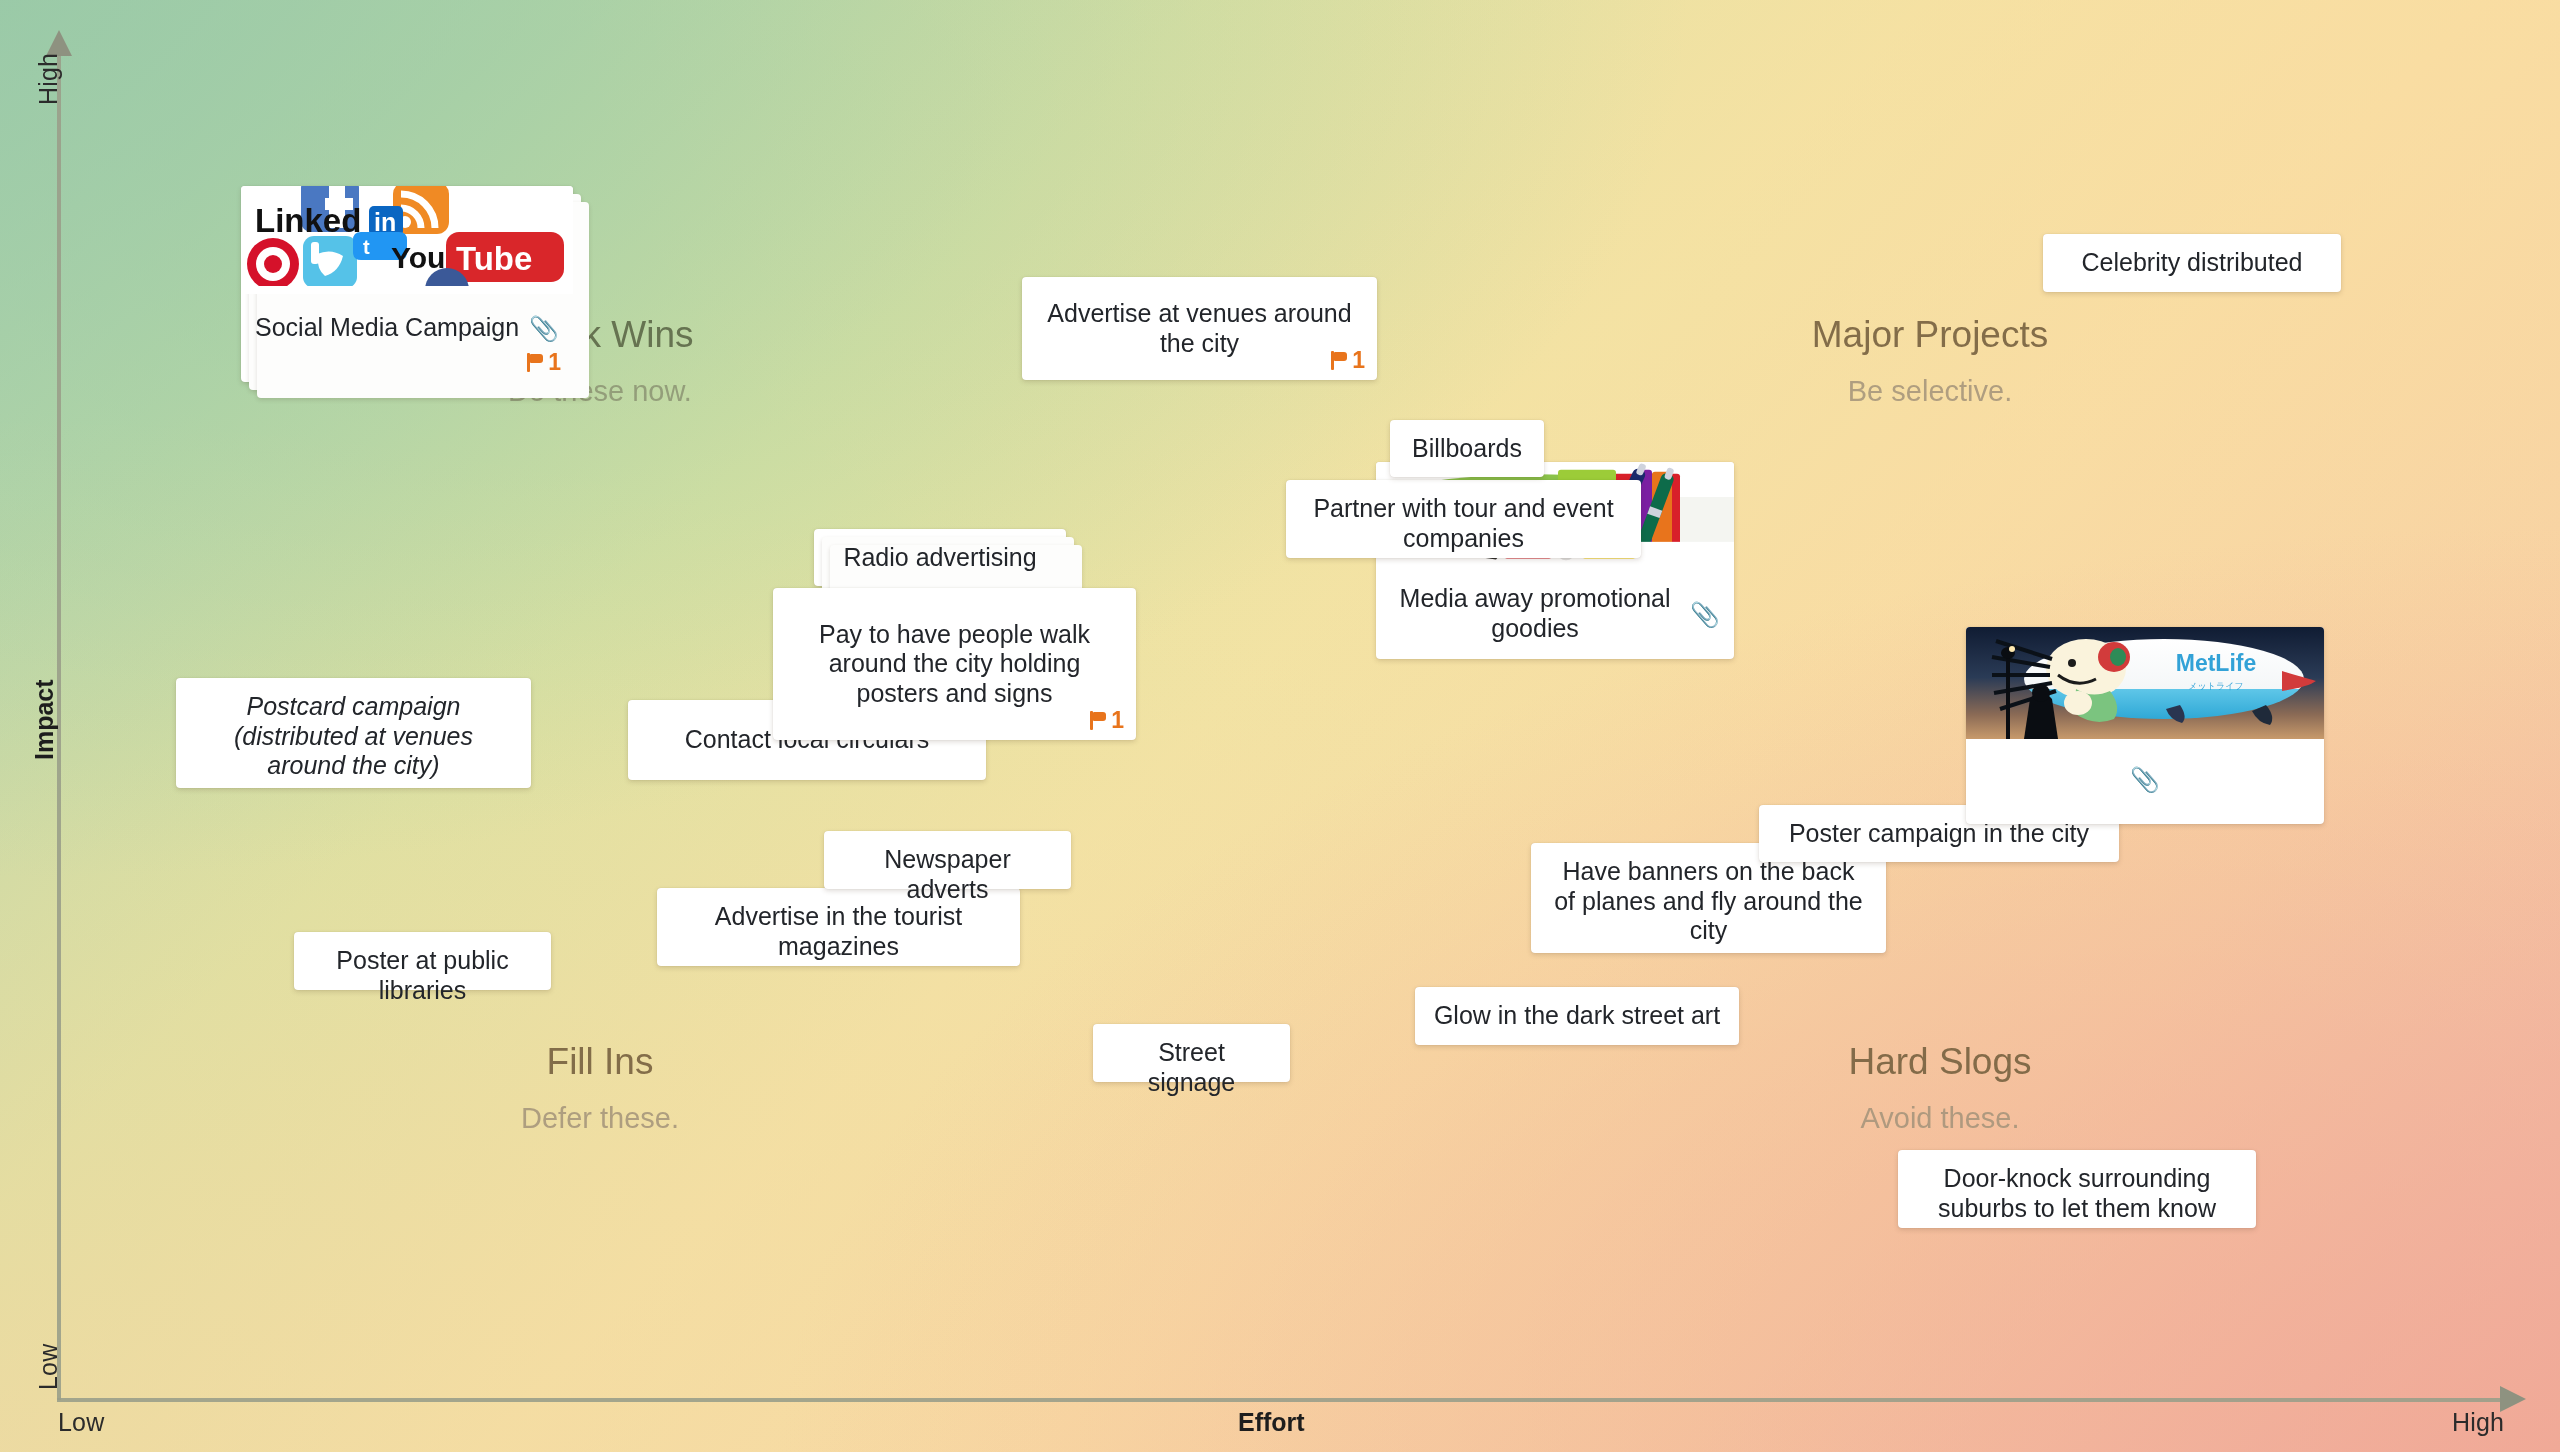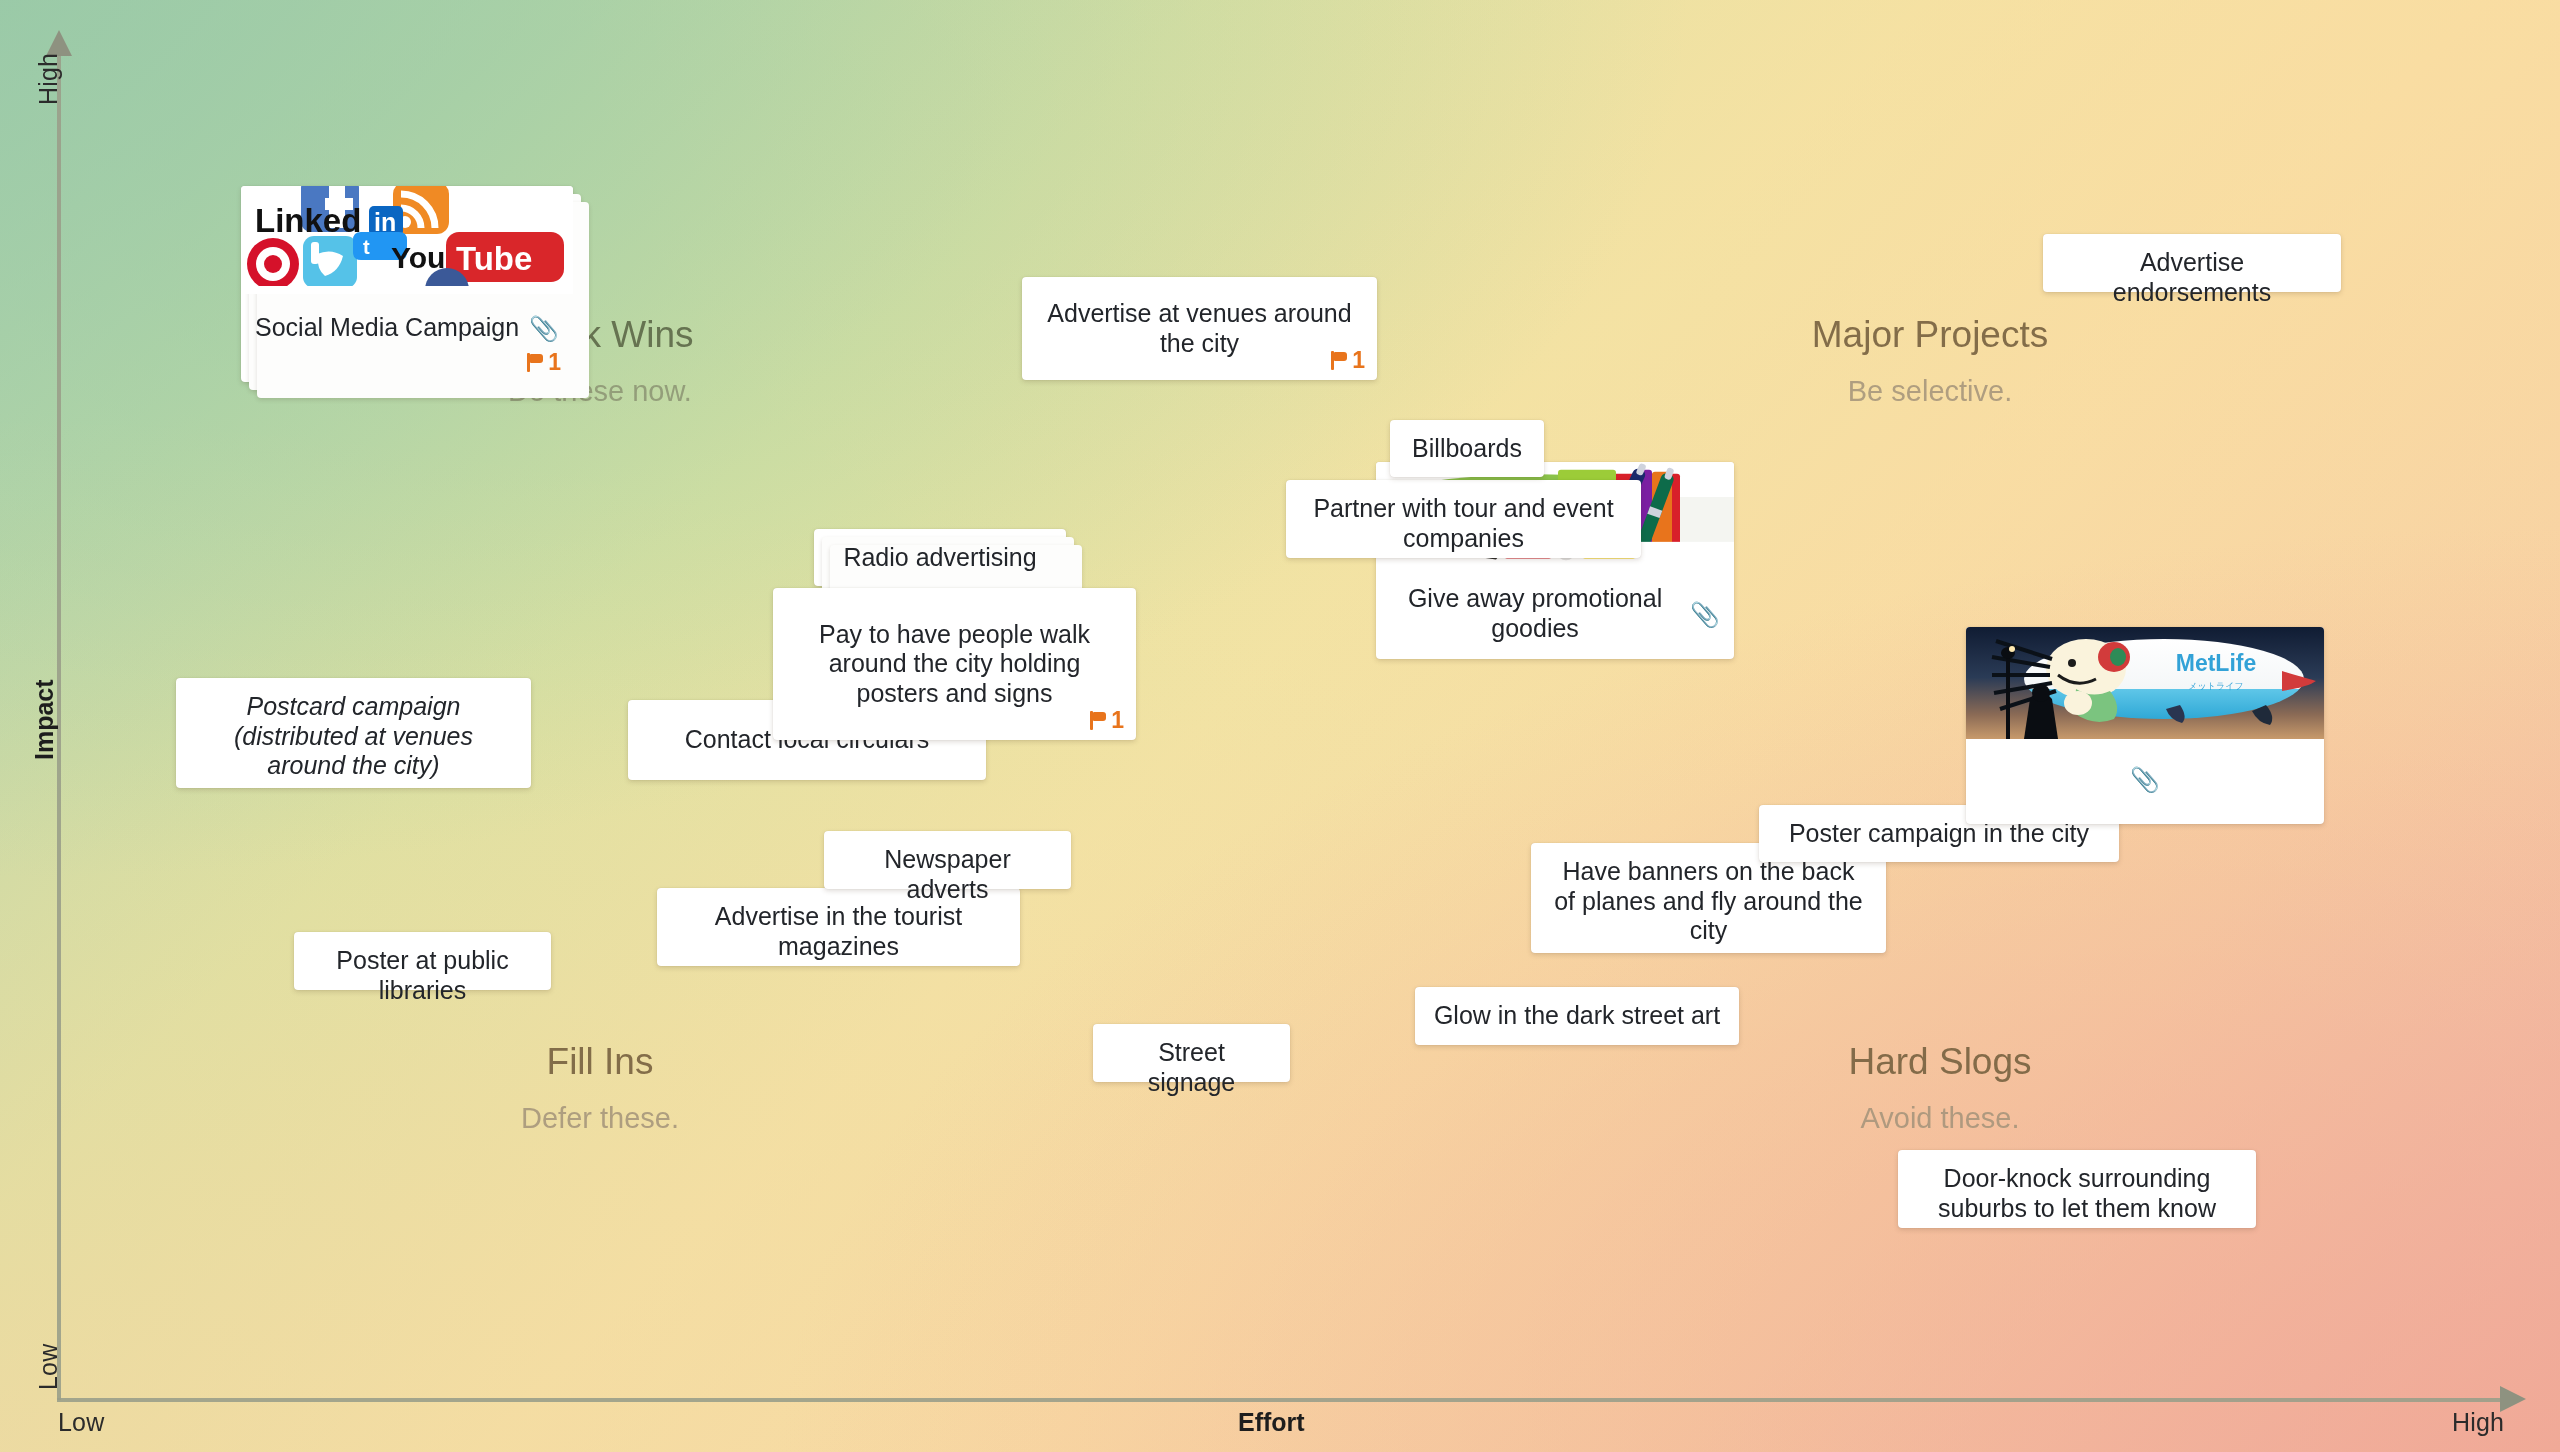--- a/index.html
+++ b/index.html
@@ -318,21 +318,21 @@
       <span class="label-txt">Advertise at venues around the city</span>
     </div>
     <div class="flag-badge">
       <span class="flag-glyph"></span>
       <span>1</span>
     </div>
   </div>
 
   <div class="card" style="left:2043px; top:234px; width:298px; height:58px; z-index:10;">
     <div class="card-text">
-      <span class="label-txt">Advertise endorsements</span>
+      <span class="label-txt">Celebrity distributed</span>
     </div>
   </div>
 
   <div class="card media-card" style="left:1376px; top:462px; width:358px; height:197px; z-index:11;">
     <div class="thumb" style="height:115px;">
       <svg viewBox="0 0 358 115" preserveAspectRatio="none" aria-hidden="true">
         <rect x="0" y="0" width="358" height="115" fill="#f4f5f1"></rect>
         <rect x="0" y="0" width="358" height="36" fill="#ffffff"></rect>
         <path d="M0 30 C70 14, 150 8, 230 16 L230 40 L0 44 Z" fill="#8bc34a"></path>
         <rect x="188" y="22" width="70" height="78" rx="3" fill="#3a3f47"></rect>
@@ -357,21 +357,21 @@
         <path d="M96 82 L132 86 L120 100 L92 96 Z" fill="#2b2b2b"></path>
         <rect x="128" y="84" width="48" height="15" rx="3" fill="#d8202a"></rect>
         <circle cx="190" cy="92" r="9" fill="#e0e0e0"></circle>
         <circle cx="190" cy="92" r="4" fill="#9e9e9e"></circle>
         <rect x="206" y="84" width="54" height="15" rx="3" fill="#ffd600"></rect>
         <path d="M214 84 L238 98 L210 98 Z" fill="#212121"></path>
         <rect x="0" y="104" width="358" height="11" fill="#ffffff"></rect>
       </svg>
     </div>
     <div class="card-text">
-      <span class="label-txt">Give away promotional goodies</span>
+      <span class="label-txt">Media away promotional goodies</span>
       <span class="clip">📎</span>
     </div>
   </div>
 
   <div class="card" style="left:1286px; top:480px; width:355px; height:78px; z-index:12;">
     <div class="card-text">
       <span class="label-txt">Partner with tour and event companies</span>
     </div>
   </div>
 

